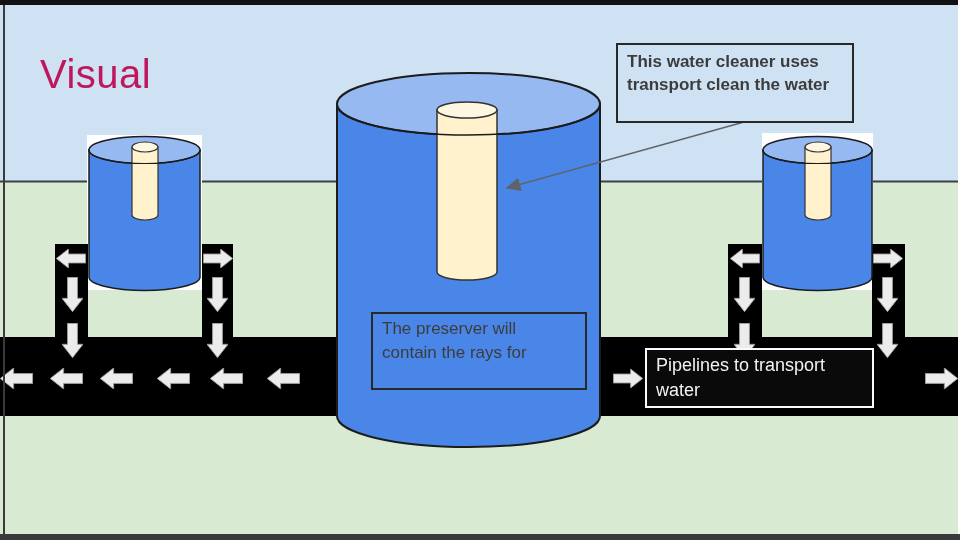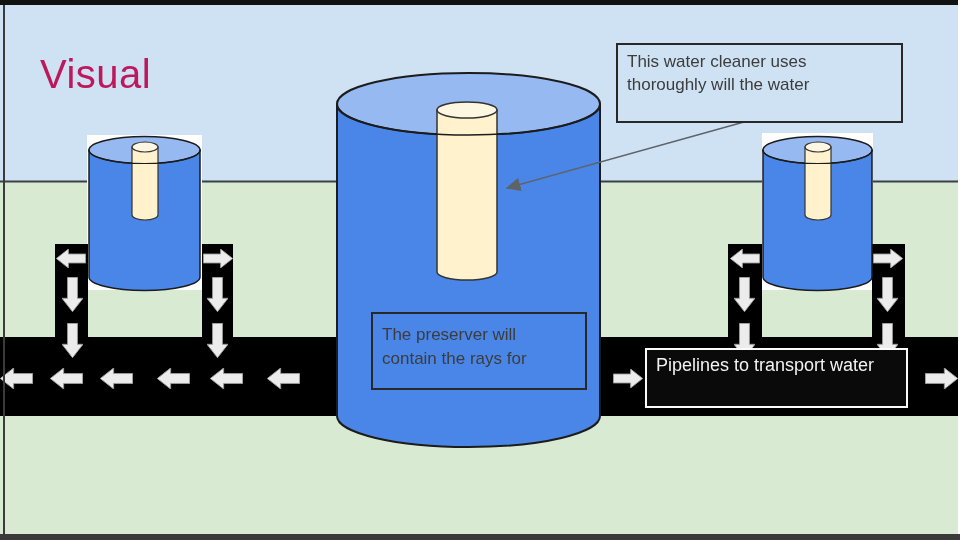--- a/index.html
+++ b/index.html
@@ -11,25 +11,25 @@
   .slide svg{position:absolute;left:0;top:0;}
   .slide-title{
     position:absolute;left:40px;top:52px;
     font-size:40px;font-weight:400;letter-spacing:.5px;color:#be185d;
   }
   .note{
     position:absolute;box-sizing:border-box;
     font-size:17px;color:#3c3c3c;line-height:23px;
     padding:5px 9px;border:2px solid #282828;background:transparent;
   }
-  .note-uv{left:616px;top:43px;width:287px;height:80px;}
-  .note-preserver{left:371px;top:312px;width:216px;height:78px;line-height:24px;padding-top:9px;}
+  .note-uv{left:616px;top:43px;width:238px;height:80px;font-weight:bold;}
+  .note-preserver{left:371px;top:312px;width:216px;height:78px;line-height:24px;padding-top:3px;}
   .label-dark{
     position:absolute;box-sizing:border-box;
-    left:645px;top:348px;width:263px;height:60px;
+    left:645px;top:348px;width:229px;height:60px;
     background:#0a0a0a;border:2px solid #fafafa;color:#f2f2f2;
     font-size:18px;line-height:25px;padding:3px 9px;
   }
 </style>
 </head>
 <body>
 
 <div class="slide">
 
   <svg width="960" height="540" viewBox="0 0 960 540">
@@ -125,21 +125,21 @@
     <rect x="958" y="0" width="2" height="534" fill="#ffffff"></rect>
     <rect x="0" y="0" width="958" height="5" fill="#111111"></rect>
     <rect x="3" y="5" width="2" height="529" fill="#3a3a3a"></rect>
     <rect x="0" y="534" width="960" height="6" fill="#3a3a3a"></rect>
   </svg>
 
   <div class="slide-title">Visual</div>
 
   <div class="note note-uv">
     <div>This water cleaner uses</div>
-    <div>thoroughly will the water</div>
+    <div>transport clean the water</div>
   </div>
 
   <div class="note note-preserver">
     <div>The preserver will</div>
     <div>contain the rays for</div>
   </div>
 
   <div class="label-dark">
     <div>Pipelines to transport water</div>
   </div>

